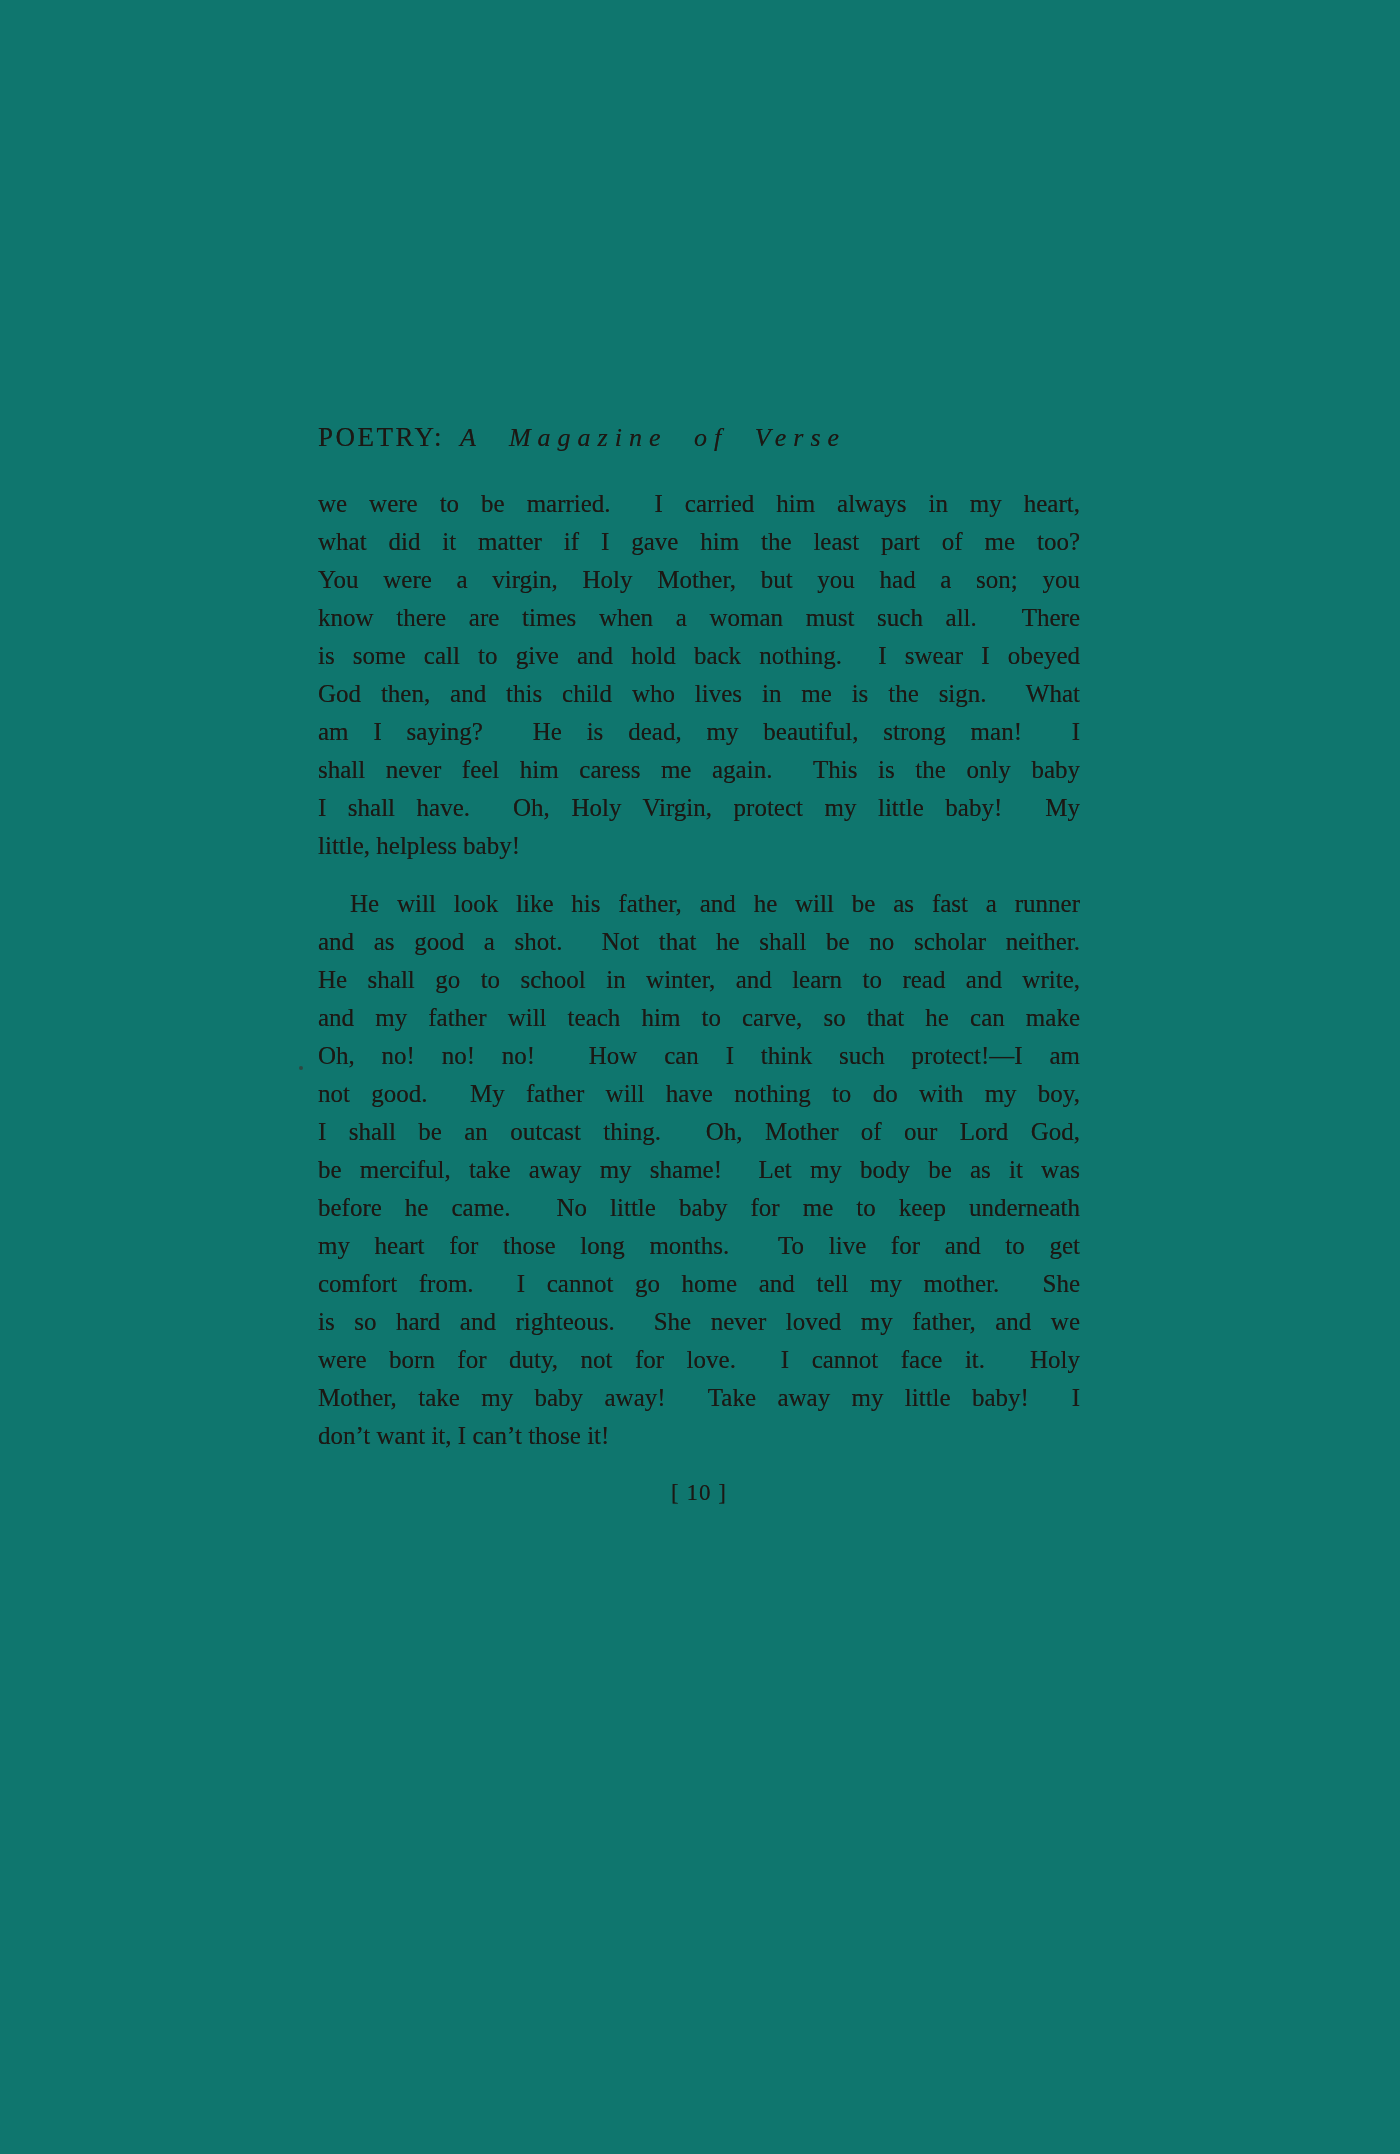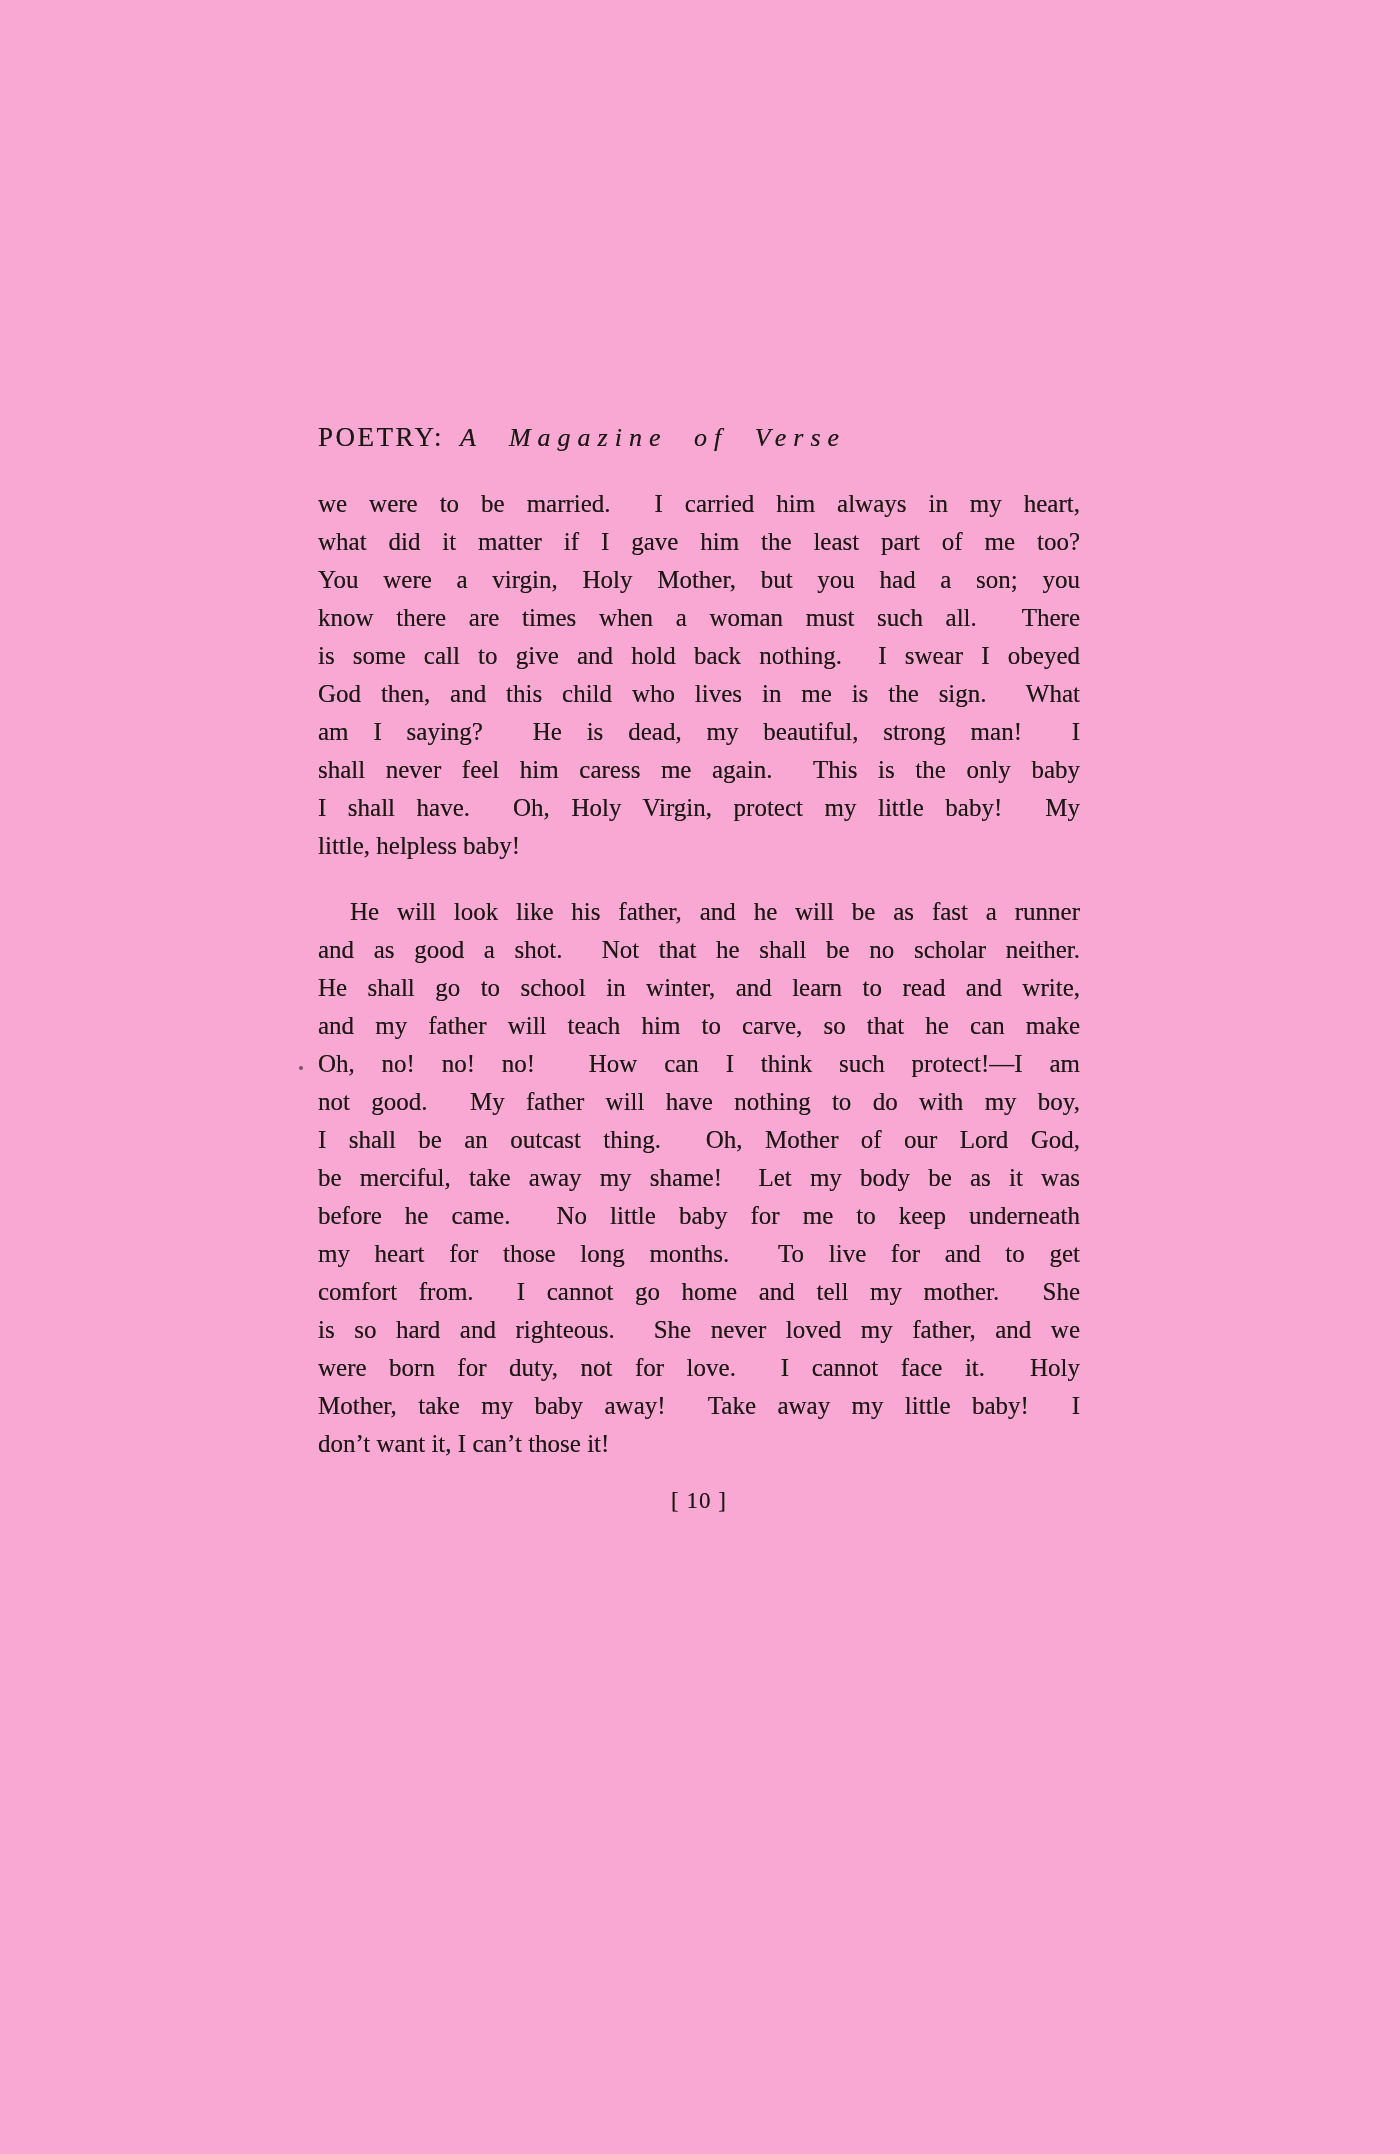--- a/index.html
+++ b/index.html
@@ -34,21 +34,21 @@
     font-style: italic;
     font-size: 26px;
     letter-spacing: 7px;
     word-spacing: 13px;
     margin-left: 16px;
   }
   .body-text {
     margin-top: 26px;
   }
   .paragraph + .paragraph {
-    margin-top: 28px;
+    margin-top: 20px;
   }
   .text-line {
     font-size: 25px;
     line-height: 38px;
     text-align: justify;
     text-align-last: justify;
     white-space: pre-wrap;
     text-shadow: 0 0 0.5px rgba(30,24,18,0.6);
   }
   .text-line.para-end {
@@ -72,21 +72,21 @@
     width: 4px;
     height: 4px;
     border-radius: 50%;
     background: #3a352e;
     opacity: 0.7;
   }
 </style>
 </head>
 <body>
 
-<div class="sheet" style="background: #f9a8d4; color: rgb(28, 24, 20);">
+<div class="sheet" style="background: #0f766e; color: rgb(28, 24, 20);">
   <div class="content">
     <div class="running-header">
       <span class="journal">POETRY:</span><span class="mag-title">A Magazine of Verse</span>
     </div>
     <div class="body-text" id="body-text">
         <div class="paragraph">
           <div class="text-line">we were to be married.  I carried him always in my heart,</div>
           <div class="text-line">what did it matter if I gave him the least part of me too?</div>
           <div class="text-line">You were a virgin, Holy Mother, but you had a son; you</div>
           <div class="text-line">know there are times when a woman must such all.  There</div>

